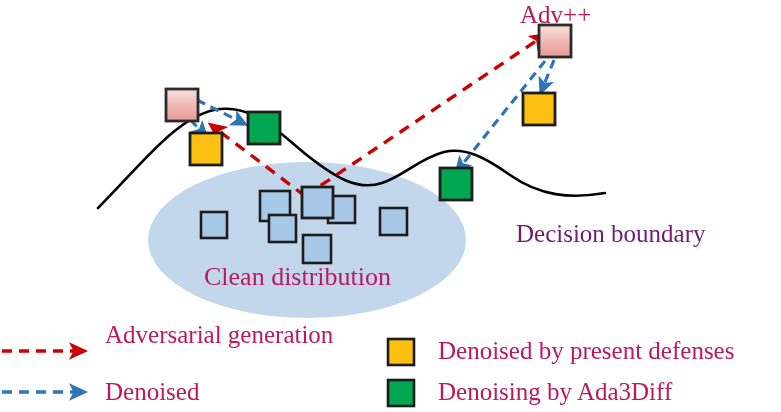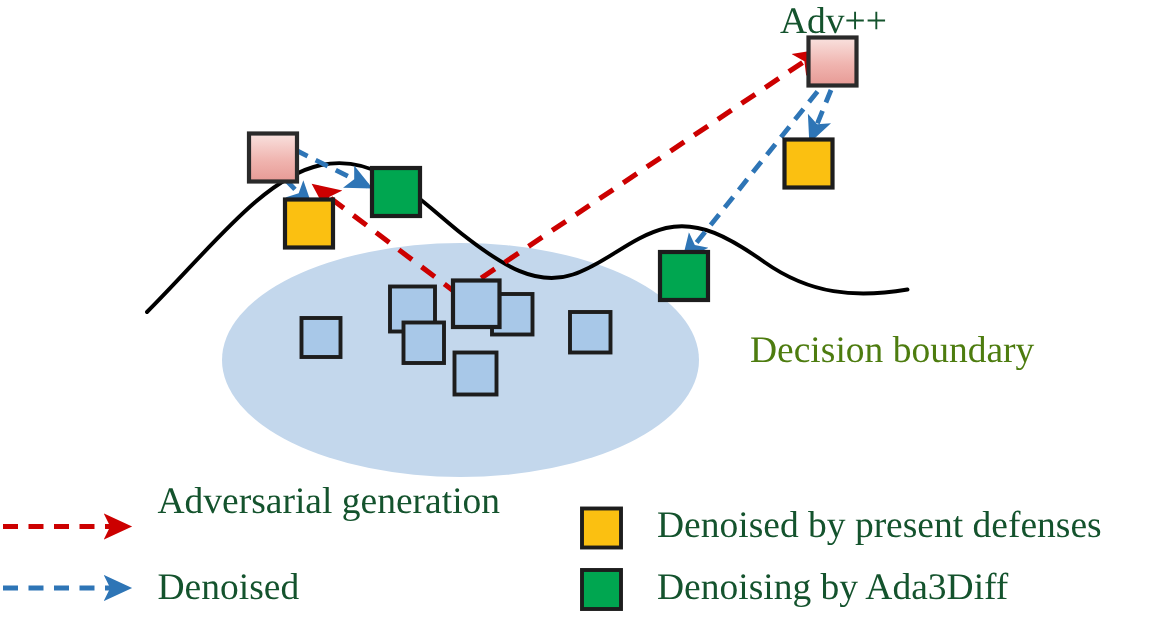--- a/index.html
+++ b/index.html
@@ -23,43 +23,43 @@
     position: absolute;
     left: 0;
     top: 0;
     width: 781px;
     height: 412px;
   }
   .lbl {
     position: absolute;
     white-space: nowrap;
     font-family: "Liberation Serif", "DejaVu Serif", serif;
-    color: #14532d;
+    color: #be185d;
     line-height: 1;
   }
   #label-adv-plus {
     left: 160px;
     top: 58px;
     font-size: 25px;
   }
   #label-adv-plusplus {
     left: 520px;
     top: 2px;
     font-size: 25px;
   }
   #label-clean {
     left: 204px;
     top: 264px;
     font-size: 26px;
   }
   #label-decision {
-    left: 500px;
+    left: 516px;
     top: 221px;
     font-size: 25px;
-    color: #4d7c0f;
+    color: #701a75;
   }
   #legend-text-adversarial {
     left: 105px;
     top: 322px;
     font-size: 25px;
   }
   #legend-text-denoising {
     left: 105px;
     top: 379px;
     font-size: 25px;
@@ -127,20 +127,21 @@
     <rect x="248" y="112" width="32" height="32" fill="#00A650" stroke="#1D1D1D" stroke-width="2.8"></rect>
     <rect x="440" y="168" width="32" height="32" fill="#00A650" stroke="#1D1D1D" stroke-width="2.8"></rect>
 
     <path d="M 2 351 L 84 351" fill="none" stroke="#CC0000" stroke-width="3.4" stroke-dasharray="10 7" marker-end="url(#arrowRed)"></path>
     <path d="M 2 392 L 84 392" fill="none" stroke="#2E75B6" stroke-width="3.4" stroke-dasharray="10 7" marker-end="url(#arrowBlue)"></path>
     <rect x="388" y="339" width="26" height="26" fill="#FBC011" stroke="#1D1D1D" stroke-width="2.6"></rect>
     <rect x="388" y="380" width="26" height="26" fill="#00A650" stroke="#1D1D1D" stroke-width="2.6"></rect>
   </svg>
 
   <div class="lbl" id="label-adv-plusplus">Adv++</div>
+  <div class="lbl" id="label-clean">Clean distribution</div>
   <div class="lbl" id="label-decision">Decision boundary</div>
 
   <div class="lbl" id="legend-text-adversarial">Adversarial generation</div>
   <div class="lbl" id="legend-text-denoising">Denoised</div>
   <div class="lbl" id="legend-text-orange">Denoised by present defenses</div>
   <div class="lbl" id="legend-text-green">Denoising by Ada3Diff</div>
 
 </div>
 
 </body></html>

